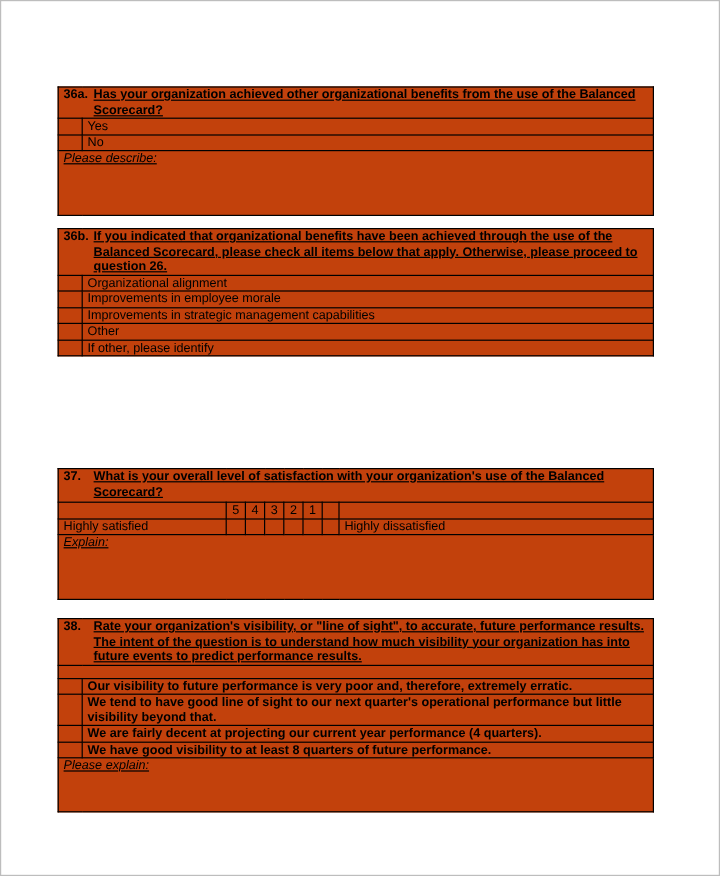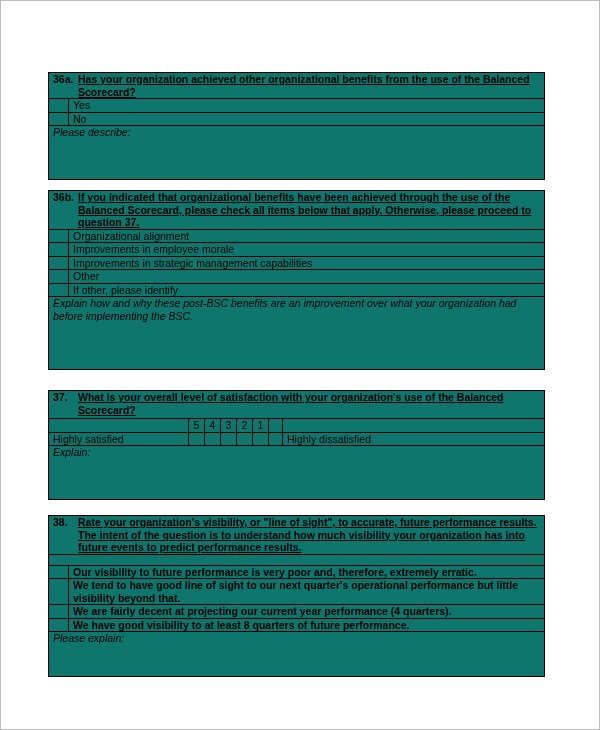--- a/index.html
+++ b/index.html
@@ -10,30 +10,30 @@
     font-family: "Liberation Sans", sans-serif;
     font-size: 10.5px;
     line-height: 12.5px;
     color: #000000;
   }
   .frame { position: absolute; inset: 0; border: 1px solid #bdbdbd; pointer-events: none; }
 
   table.q {
     position: absolute; left: 48px; width: 497px;
     border-collapse: collapse; table-layout: fixed;
-    background: #0f766e;
+    background: #c2410c;
     padding-left: 24px;
   }
   table.q td { border: 1px solid #000; vertical-align: top; padding: 0 4px; overflow: hidden; }
   td.qheader { font-weight: bold; padding: 1px 5px 1px 6px; }
   .hang { display: flex; }
   .qnum { flex: 0 0 25px; }
   .qtext { flex: 1; text-decoration: underline; }
   td.chk { padding: 0; }
-  td.free { padding: 1px 6px; }
+  td.free { padding: 1px 6px; text-decoration: underline; }
   .prompt { font-style: italic; }
   td.num { text-align: center; padding: 0; }
   td.boldopt { font-weight: bold; }
   td.spacer { padding: 0; }
 </style>
 </head>
 <body>
 
 <div class="frame"></div>
 
@@ -70,21 +70,21 @@
 <table class="q" style="top:190px">
   <colgroup>
       <col style="width:20px">
       <col>
     </colgroup>
   <tbody>
       <tr>
     <td class="qheader" colspan="2" style="height:37px">
       <div class="hang">
         <span class="qnum">36b.</span>
-        <span class="qtext">If you indicated that organizational benefits have been achieved through the use of the Balanced Scorecard, please check all items below that apply.  Otherwise, please proceed to question 37.</span>
+        <span class="qtext">If you indicated that organizational benefits have been achieved through the use of the Balanced Scorecard, please check all items below that apply.  Otherwise, please proceed to question 26.</span>
       </div>
     </td>
   </tr>
   <tr>
     <td class="chk" style="height:12px"></td>
     <td>Organizational alignment</td>
   </tr>
   <tr>
     <td class="chk" style="height:12px"></td>
     <td>Improvements in employee morale</td>
@@ -93,25 +93,20 @@
     <td class="chk" style="height:12px"></td>
     <td>Improvements in strategic management capabilities</td>
   </tr>
   <tr>
     <td class="chk" style="height:12px"></td>
     <td>Other</td>
   </tr>
   <tr>
     <td class="chk" style="height:12px"></td>
     <td>If other, please identify</td>
-  </tr>
-  <tr>
-    <td class="free" colspan="2" style="height:72px">
-      <span class="prompt">Explain how and why these post-BSC benefits are an improvement over what your organization had before implementing the BSC.</span>
-    </td>
   </tr>
 </tbody>
   </table>
 
 <table class="q" style="top:390px">
   <colgroup>
     <col style="width:140px">
     <col style="width:16px">
       <col style="width:16px">
       <col style="width:16px">

